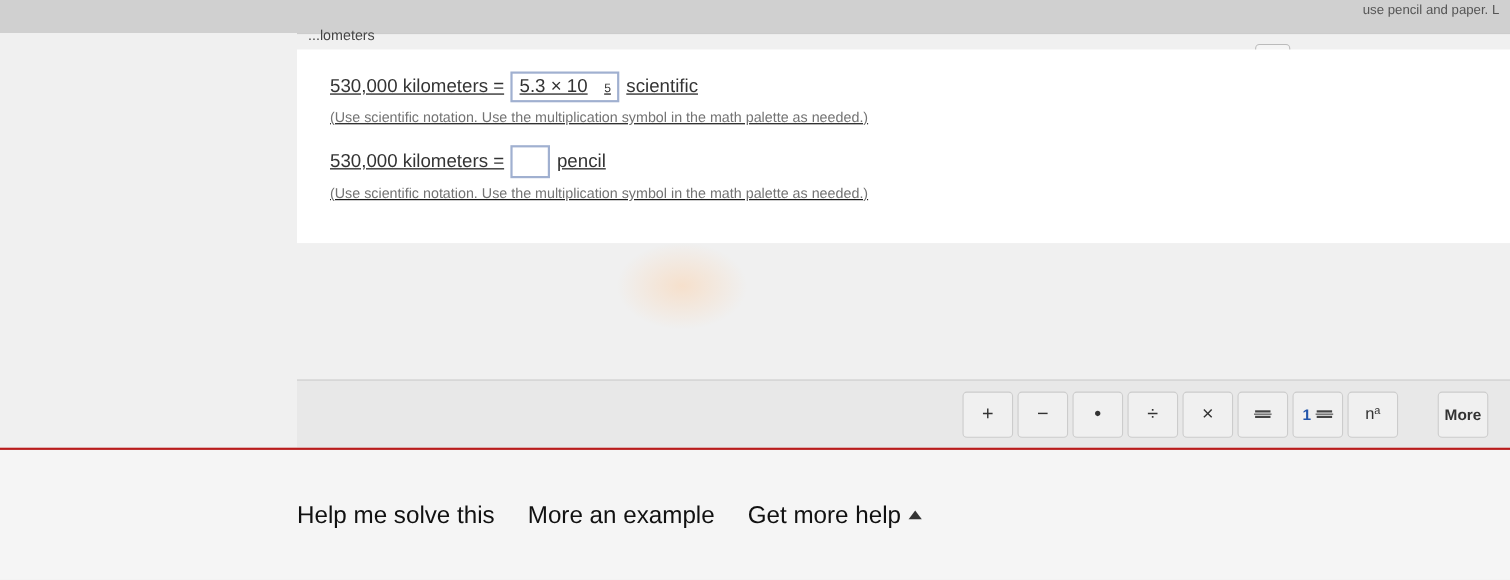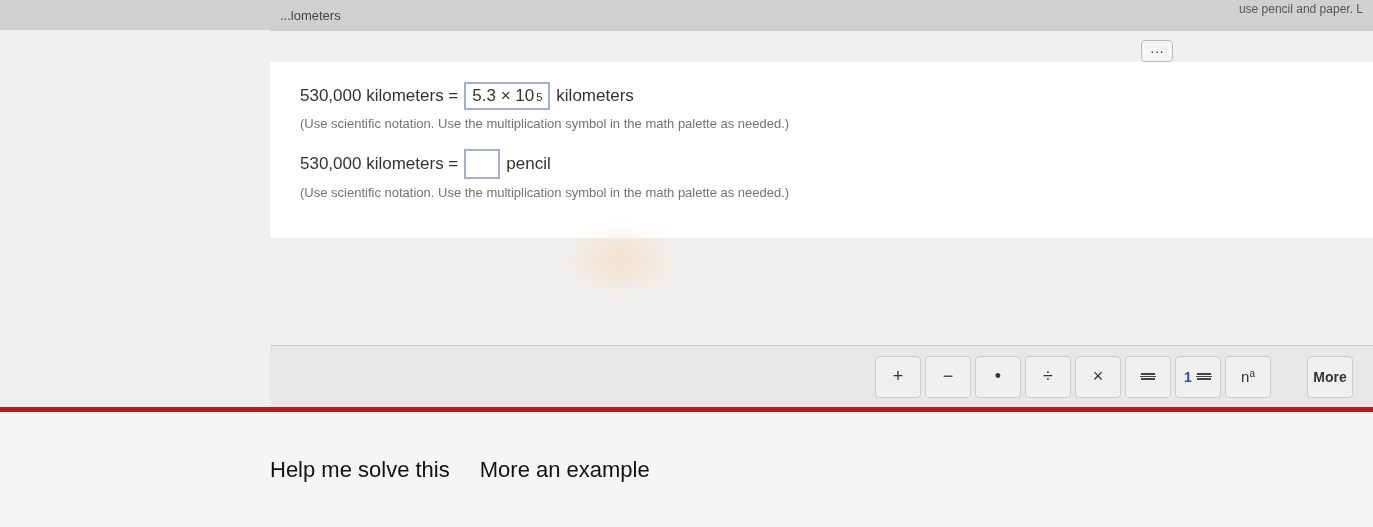--- a/index.html
+++ b/index.html
@@ -33,43 +33,44 @@
       border-radius: 4px;
       background: #f5f5f5;
       padding: 2px 8px;
       cursor: pointer;
       font-size: 14px;
       color: #333;
     }
 
     .problem-area {
       position: absolute;
-      top: 62px;
+      top: 45px;
       left: 270px;
       right: 0;
       background: #ffffff;
       padding: 20px 30px;
+      text-decoration: underline;
     }
 
     .equation-line1 {
       font-size: 17px;
       color: #333;
       margin-bottom: 6px;
       display: flex;
       align-items: baseline;
       gap: 6px;
     }
 
     .highlighted-box {
       border: 2px solid #a0b0d0;
       padding: 2px 6px;
       background: #fff;
       display: inline-flex;
       align-items: baseline;
-      gap: 2px;
+      gap: 15px;
     }
 
     .superscript {
       font-size: 11px;
       vertical-align: super;
     }
 
     .instruction-text {
       font-size: 13px;
       color: #737373;
@@ -179,21 +180,21 @@
       position: absolute;
       bottom: 0;
       left: 0;
       right: 0;
       height: 120px;
       background: #f5f5f5;
       display: flex;
       align-items: center;
       padding: 0 0 0 270px;
       gap: 30px;
-      border-top: 5px solid #b91c1c;
+      border-top: 2px solid #b91c1c;
     }
 
     .bottom-link {
       font-size: 22px;
       color: #111;
       cursor: pointer;
       font-weight: 400;
       text-decoration: none;
     }
 
@@ -238,21 +239,21 @@
     .top-right-text {
       position: absolute;
       top: 2px;
       right: 10px;
       font-size: 12px;
       color: #555;
     }
 
     .top-left-partial {
       position: absolute;
-      top: 0;
+      top: 16px;
       left: 270px;
       height: 30px;
       display: flex;
       align-items: center;
       padding-left: 10px;
     }
 
     .km-label {
       font-size: 13px;
       color: #444;
@@ -276,21 +277,21 @@
 </div>
 
 <div class="problem-area">
 
   <div class="equation-line1">
     <span>530,000 kilometers =</span>
     <span class="highlighted-box">
       <span>5.3 × 10</span>
         <span class="superscript">5</span>
     </span>
-    <span>kilometers</span>
+    <span>scientific</span>
   </div>
   <div class="instruction-text">(Use scientific notation. Use the multiplication symbol in the math palette as needed.)</div>
 
   <div class="equation-line2">
     <span>530,000 kilometers =</span>
     <div class="input-box">
       <div class="cursor-indicator"></div>
     </div>
     <span>pencil</span>
   </div>
@@ -351,14 +352,18 @@
   <button class="palette-btn more-btn">More</button>
 
 </div>
 
 <div class="bottom-bar">
 
   <a class="bottom-link">Help me solve this</a>
 
   <a class="bottom-link">More an example</a>
 
+  <div class="get-more-help">
+    <span>Get more help</span>
+    <div class="chevron-up"></div>
+  </div>
 
 </div>
 
 </body></html>

